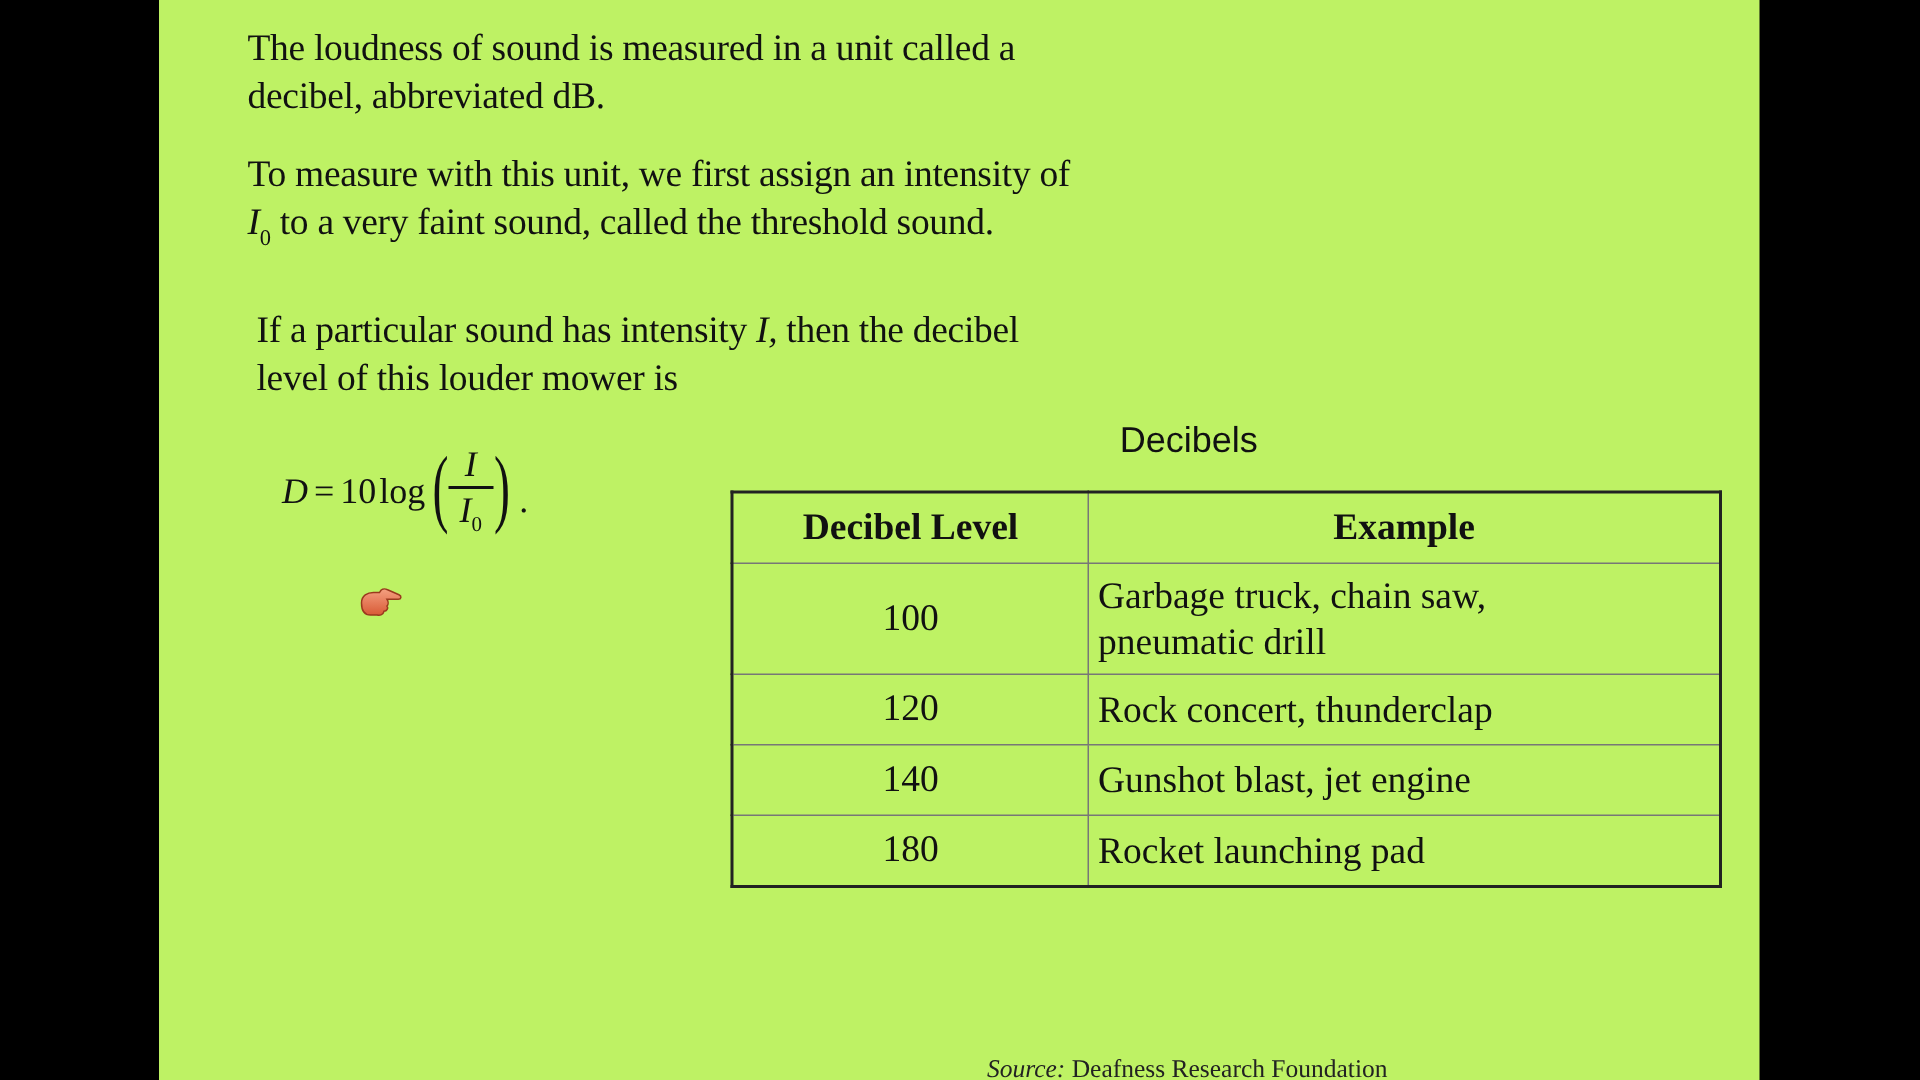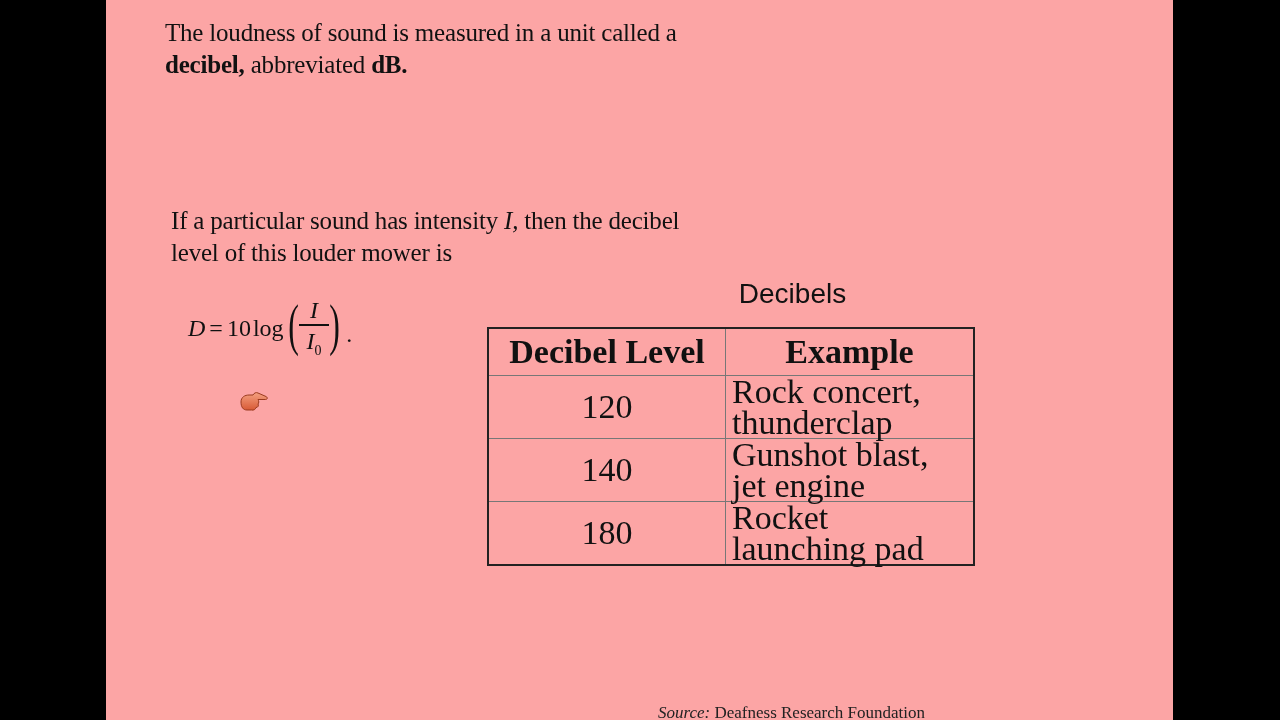--- a/index.html
+++ b/index.html
@@ -15,33 +15,33 @@
     }
     .bar-right {
       position: absolute; left: 1173px; top: 0; width: 107px; height: 720px; background: #000;
     }
     .slide {
       position: absolute;
       left: 106px;
       top: 0;
       width: 1067px;
       height: 720px;
-      background: #fca5a5;
+      background: #bef264;
       overflow: hidden;
       font-family: "Liberation Serif", "DejaVu Serif", serif;
       color: #111111;
     }
     .para {
       position: absolute;
       font-size: 25px;
       line-height: 32px;
       white-space: nowrap;
       letter-spacing: -0.2px;
     }
-    .para b { font-weight: bold; }
+    .para b { font-weight: normal; }
     .para i { font-style: italic; }
     .sub {
       font-size: 15px;
       position: relative;
       top: 7px;
       font-style: normal;
     }
     #p1 { left: 59px; top: 17px; }
     #p2 { left: 59px; top: 101px; }
     #p3 { left: 65px; top: 205px; }
@@ -87,33 +87,33 @@
       height: 24px;
     }
 
     .table-title {
       position: absolute;
       left: 381px;
       width: 611px;
       top: 272px;
       text-align: center;
       font-family: "Liberation Sans", "DejaVu Sans", sans-serif;
-      font-size: 28px;
+      font-size: 24px;
       line-height: 44px;
       color: #111;
     }
 
     table.dec {
       position: absolute;
       left: 381px;
       top: 327px;
-      width: 488px;
+      width: 661px;
       border-collapse: collapse;
       border: 2px solid #222;
-      font-size: 34px;
+      font-size: 25px;
       color: #111;
     }
     table.dec th, table.dec td {
       border: 1px solid #777;
       padding: 0 6px;
     }
     table.dec th {
       font-weight: bold;
       text-align: center;
       height: 46px;
@@ -142,20 +142,24 @@
 <div class="bar-left"></div>
 <div class="bar-right"></div>
 
 <div class="slide">
 
   <div class="para" id="p1">
     <span>The loudness of sound is measured in a unit called a</span><br>
     <b>decibel,</b><span> abbreviated </span><b>dB.</b>
   </div>
 
+  <div class="para" id="p2">
+    <span>To measure with this unit, we first assign an intensity of</span><br>
+    <i><span>I</span><span class="sub">0</span></i><span> to a very faint sound, called the </span><b>threshold sound.</b>
+  </div>
 
   <div class="para" id="p3">
     <span>If a particular sound has intensity </span><i>I,</i><span> then the decibel</span><br>
     <span>level of this louder mower is</span>
   </div>
 
   <div class="formula">
     <span class="var">D</span>
     <span class="eq">=</span>
     <span>10</span>
@@ -185,20 +189,24 @@
   <div class="table-title">Decibels</div>
 
   <table class="dec">
     <thead>
       <tr>
         <th class="c1">Decibel Level</th>
         <th>Example</th>
       </tr>
     </thead>
     <tbody>
+      <tr class="r2">
+        <td class="lvl">100</td>
+        <td class="ex"><span>Garbage truck, chain saw,</span><br><span>pneumatic drill</span></td>
+      </tr>
       <tr class="r1">
         <td class="lvl">120</td>
         <td class="ex">Rock concert, thunderclap</td>
       </tr>
       <tr class="r1">
         <td class="lvl">140</td>
         <td class="ex">Gunshot blast, jet engine</td>
       </tr>
       <tr class="r1">
         <td class="lvl">180</td>

